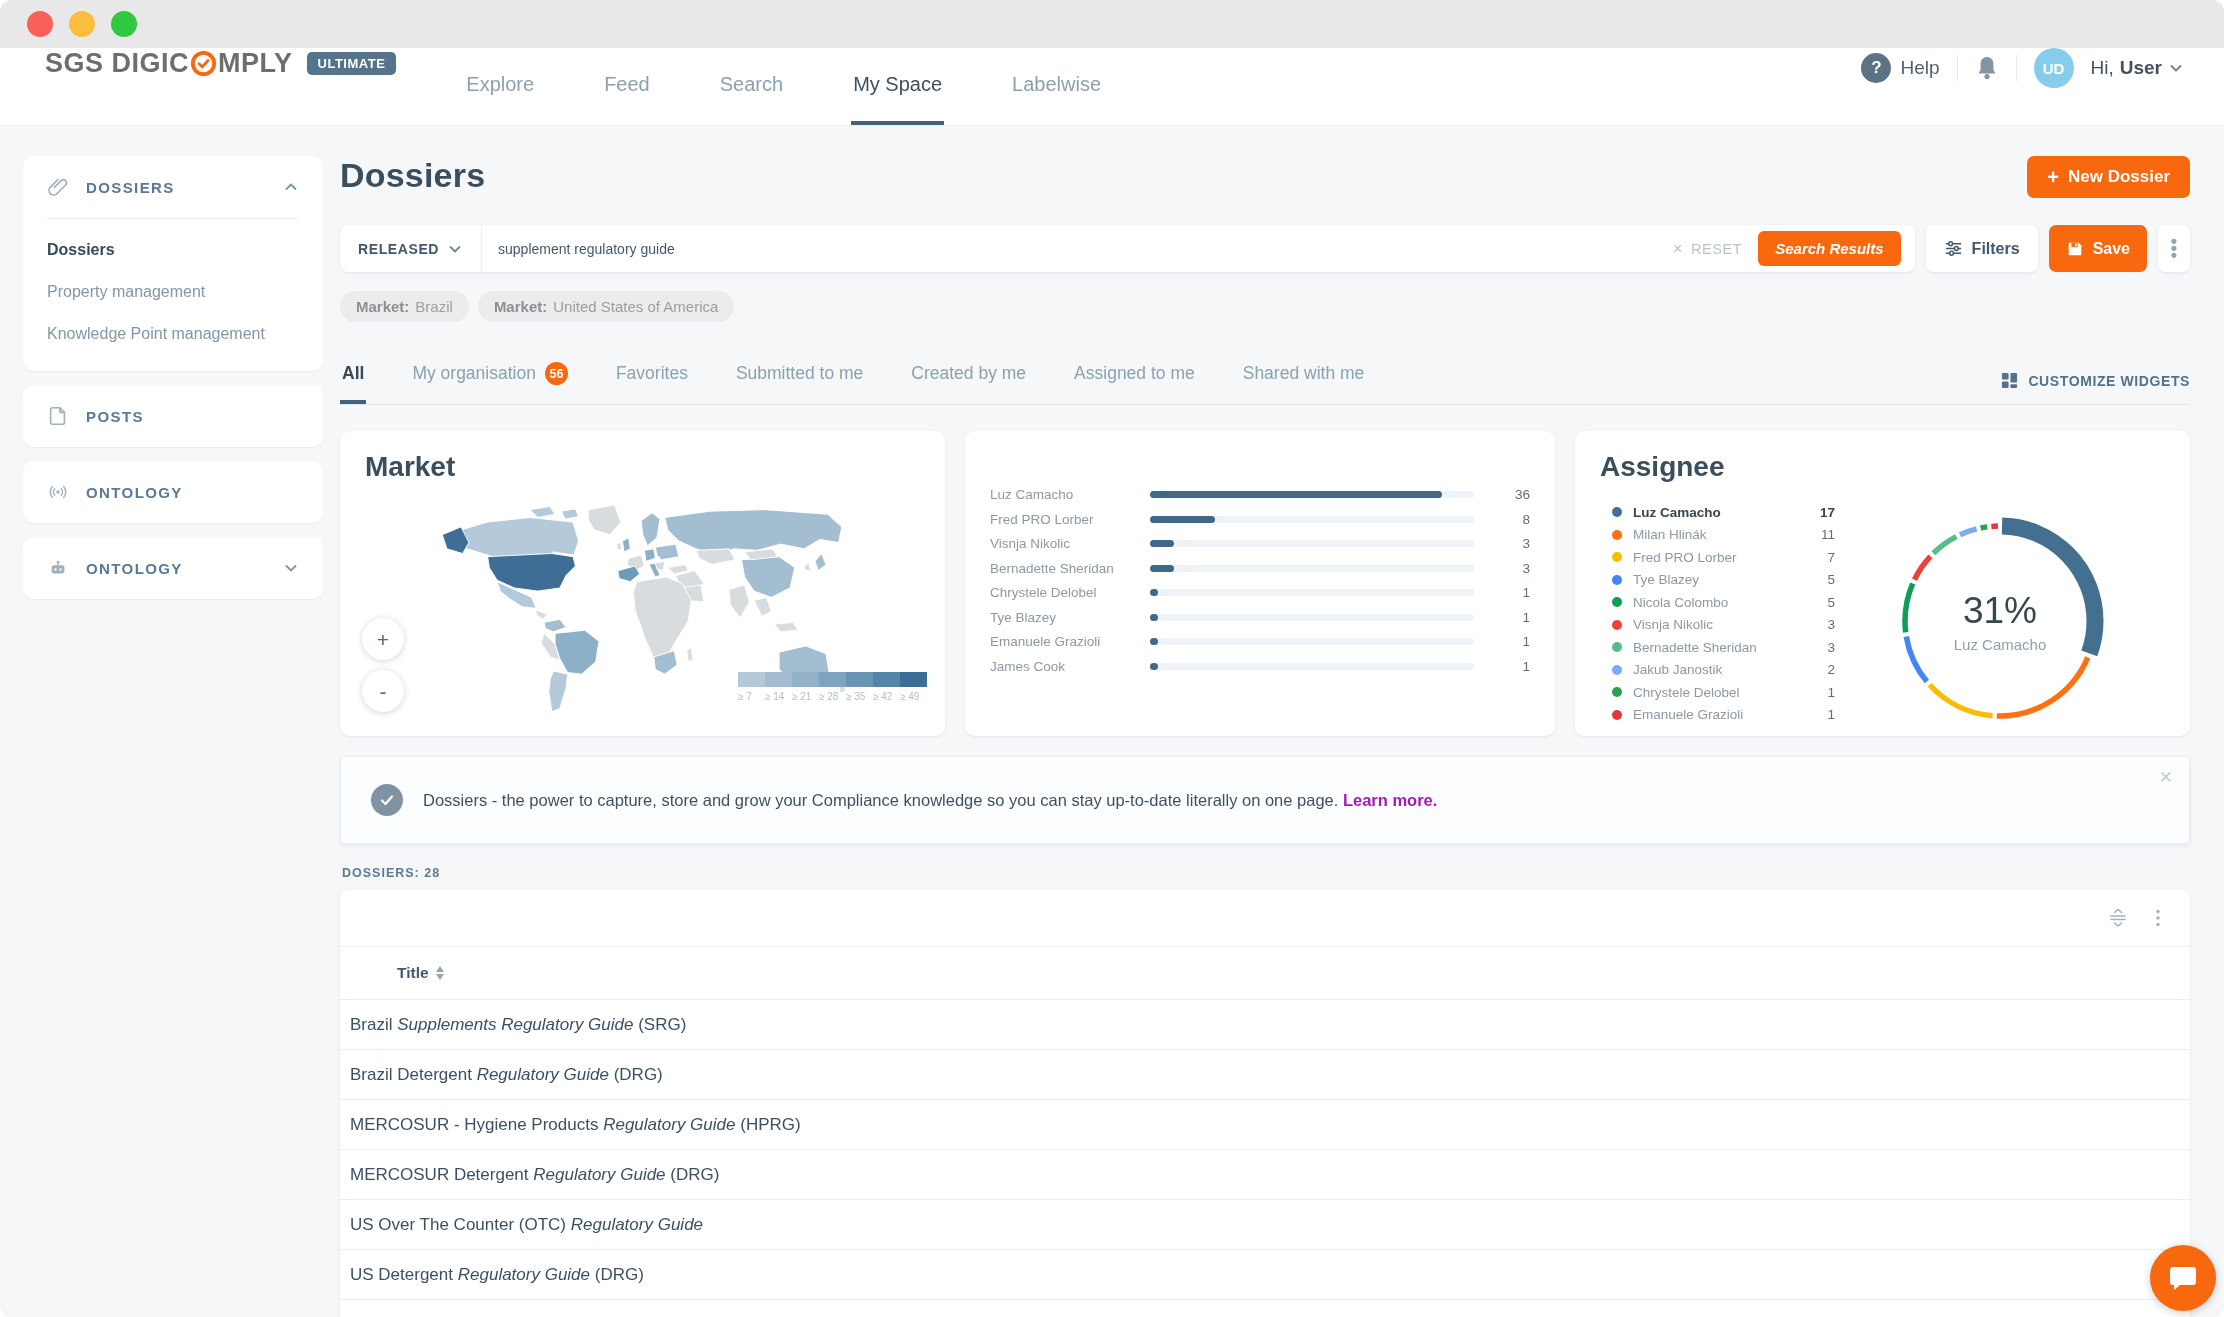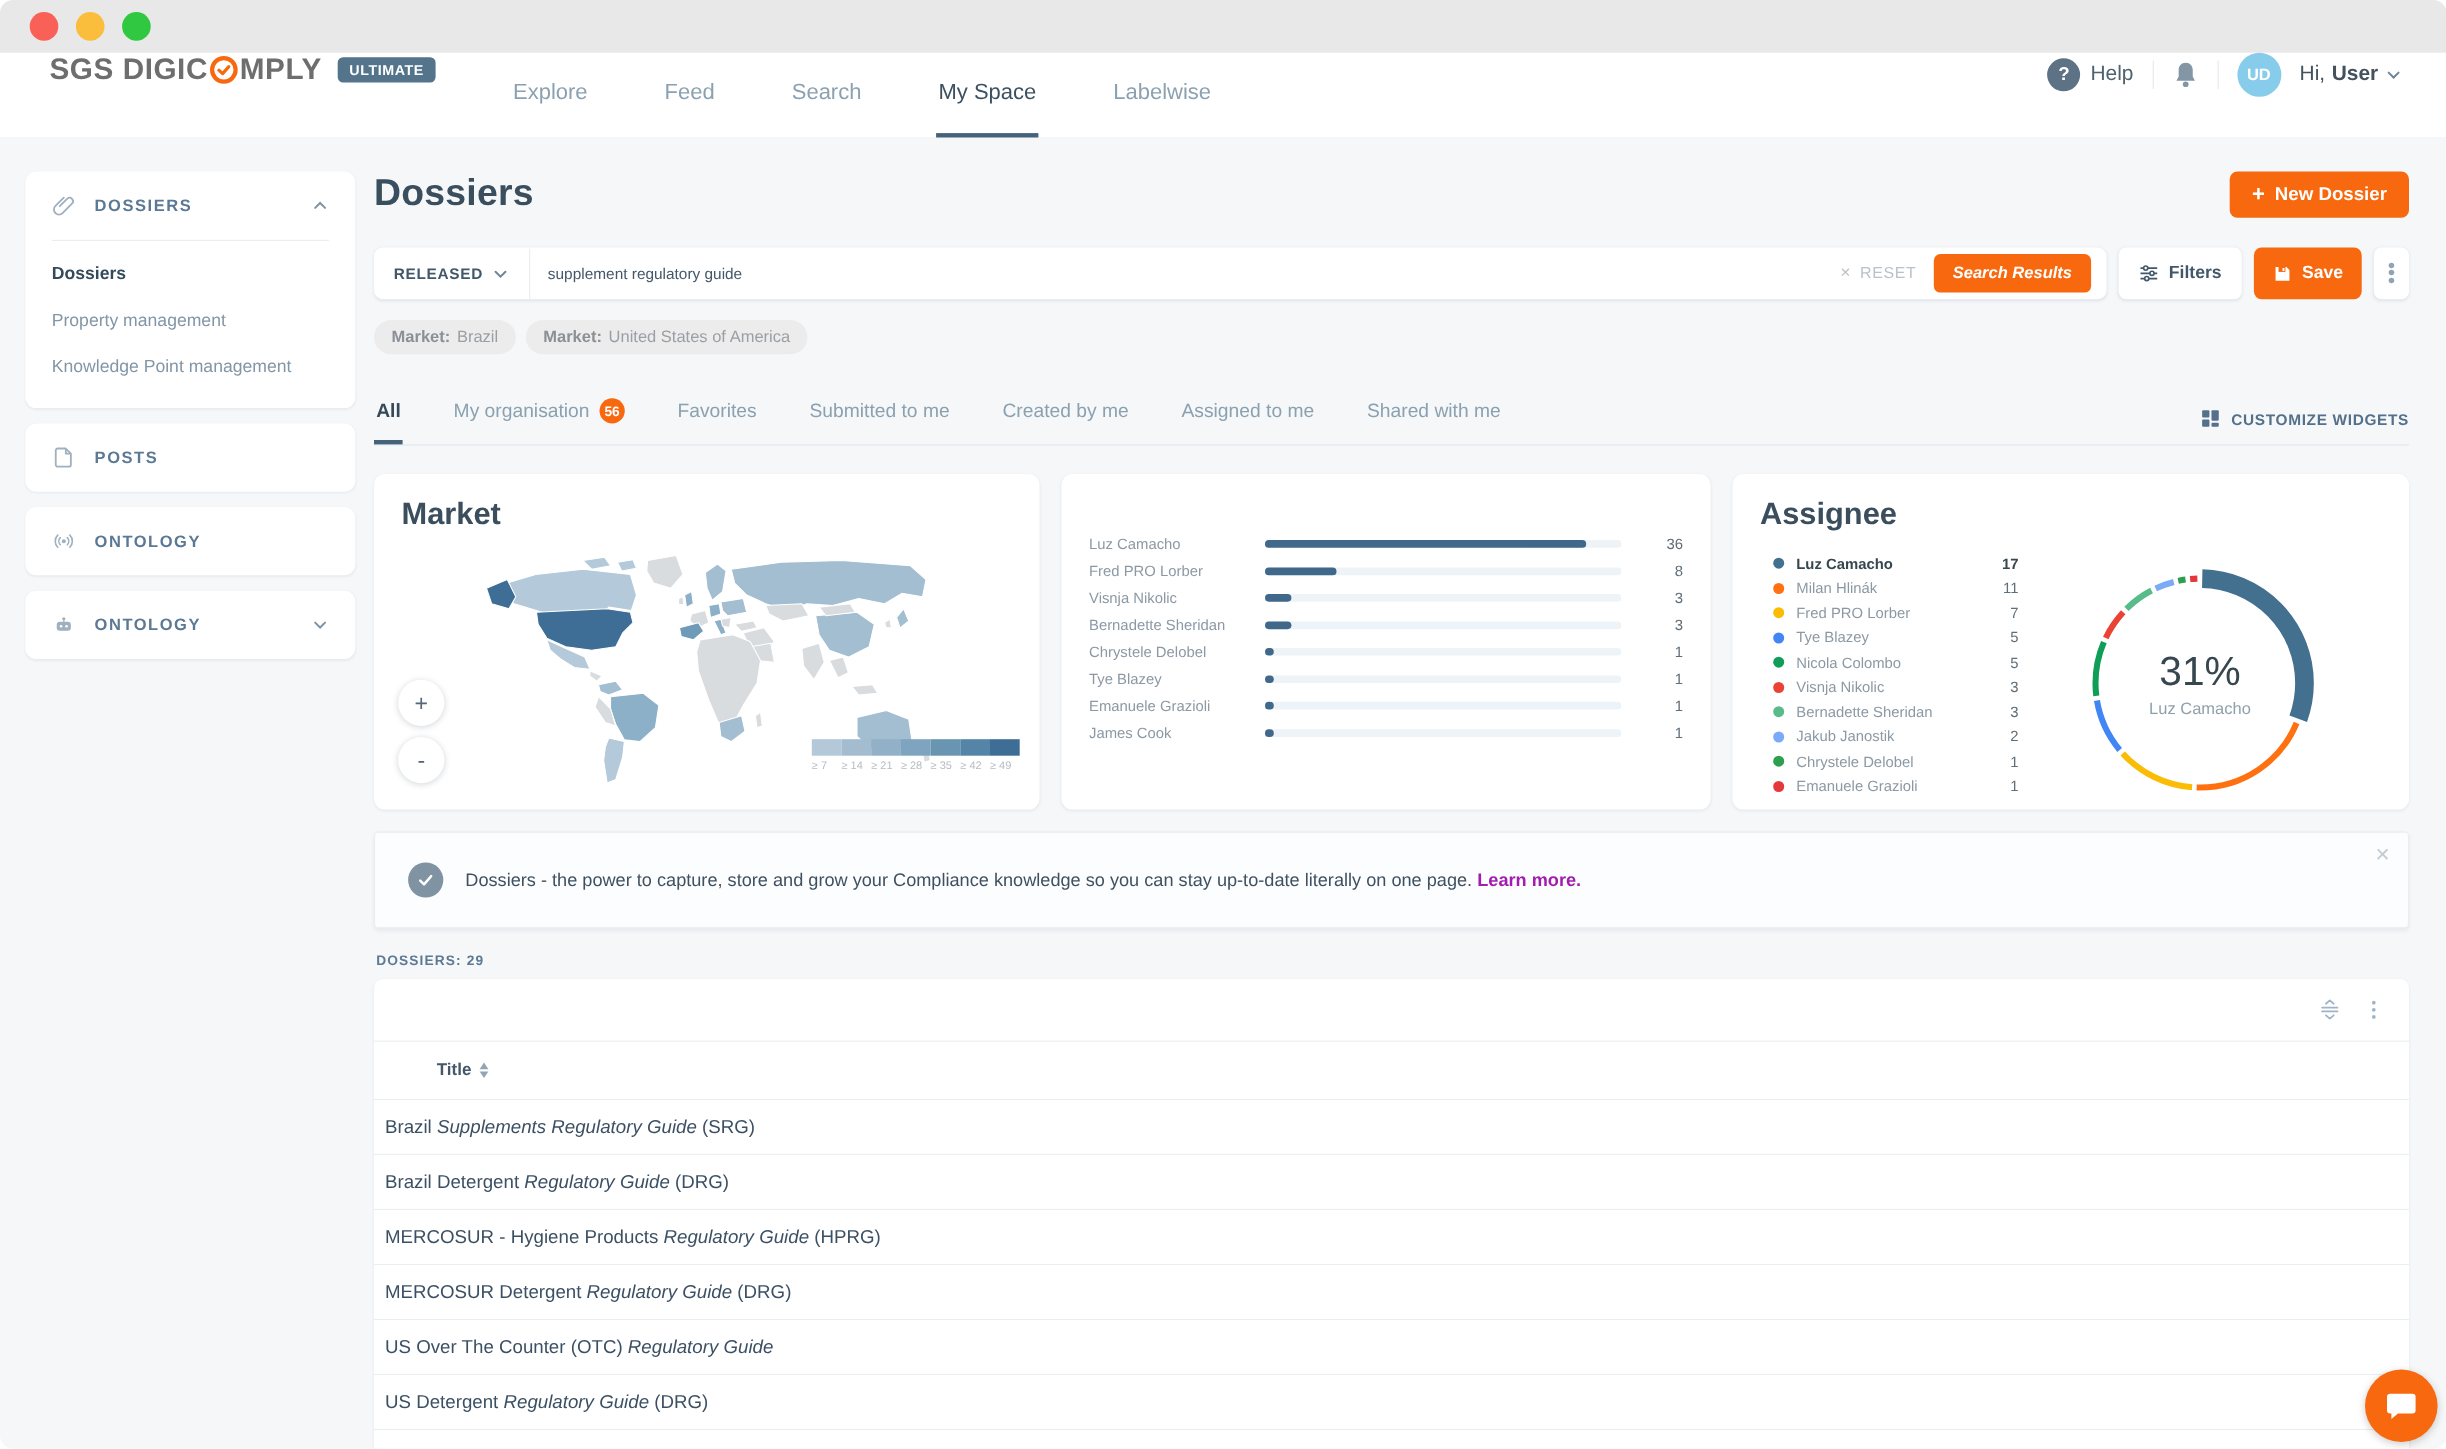--- a/index.html
+++ b/index.html
@@ -611,21 +611,21 @@
               <path d="M3 8.5 L6.5 12 L13 4.5" fill="none" stroke="#fff" stroke-width="2.2" stroke-linecap="round" stroke-linejoin="round"></path>
             </svg>
         </span>
         <span class="banner-text">
           <span>Dossiers - the power to capture, store and grow your Compliance knowledge so you can stay up-to-date literally on one page.</span>
           <span class="banner-link">Learn more.</span>
         </span>
         <span class="banner-close">✕</span>
       </div>
 
-      <div class="count-label">DOSSIERS: 29</div>
+      <div class="count-label">DOSSIERS: 28</div>
       <div class="table-card">
         <div class="table-toolbar">
           <svg class="ticon" viewBox="0 0 20 20">
             <path d="M6.5 4.5 L10 1.5 L13.5 4.5" fill="none" stroke="currentColor" stroke-width="1.6" stroke-linecap="round" stroke-linejoin="round"></path>
             <path d="M3 8 H17 M3 11.5 H17" stroke="currentColor" stroke-width="1.6" stroke-linecap="round"></path>
             <path d="M6.5 15 L10 18 L13.5 15" fill="none" stroke="currentColor" stroke-width="1.6" stroke-linecap="round" stroke-linejoin="round"></path>
           </svg>
           <svg class="ticon" viewBox="0 0 20 20">
             <circle cx="10" cy="3.5" r="1.7" fill="currentColor"></circle>
             <circle cx="10" cy="10" r="1.7" fill="currentColor"></circle>

